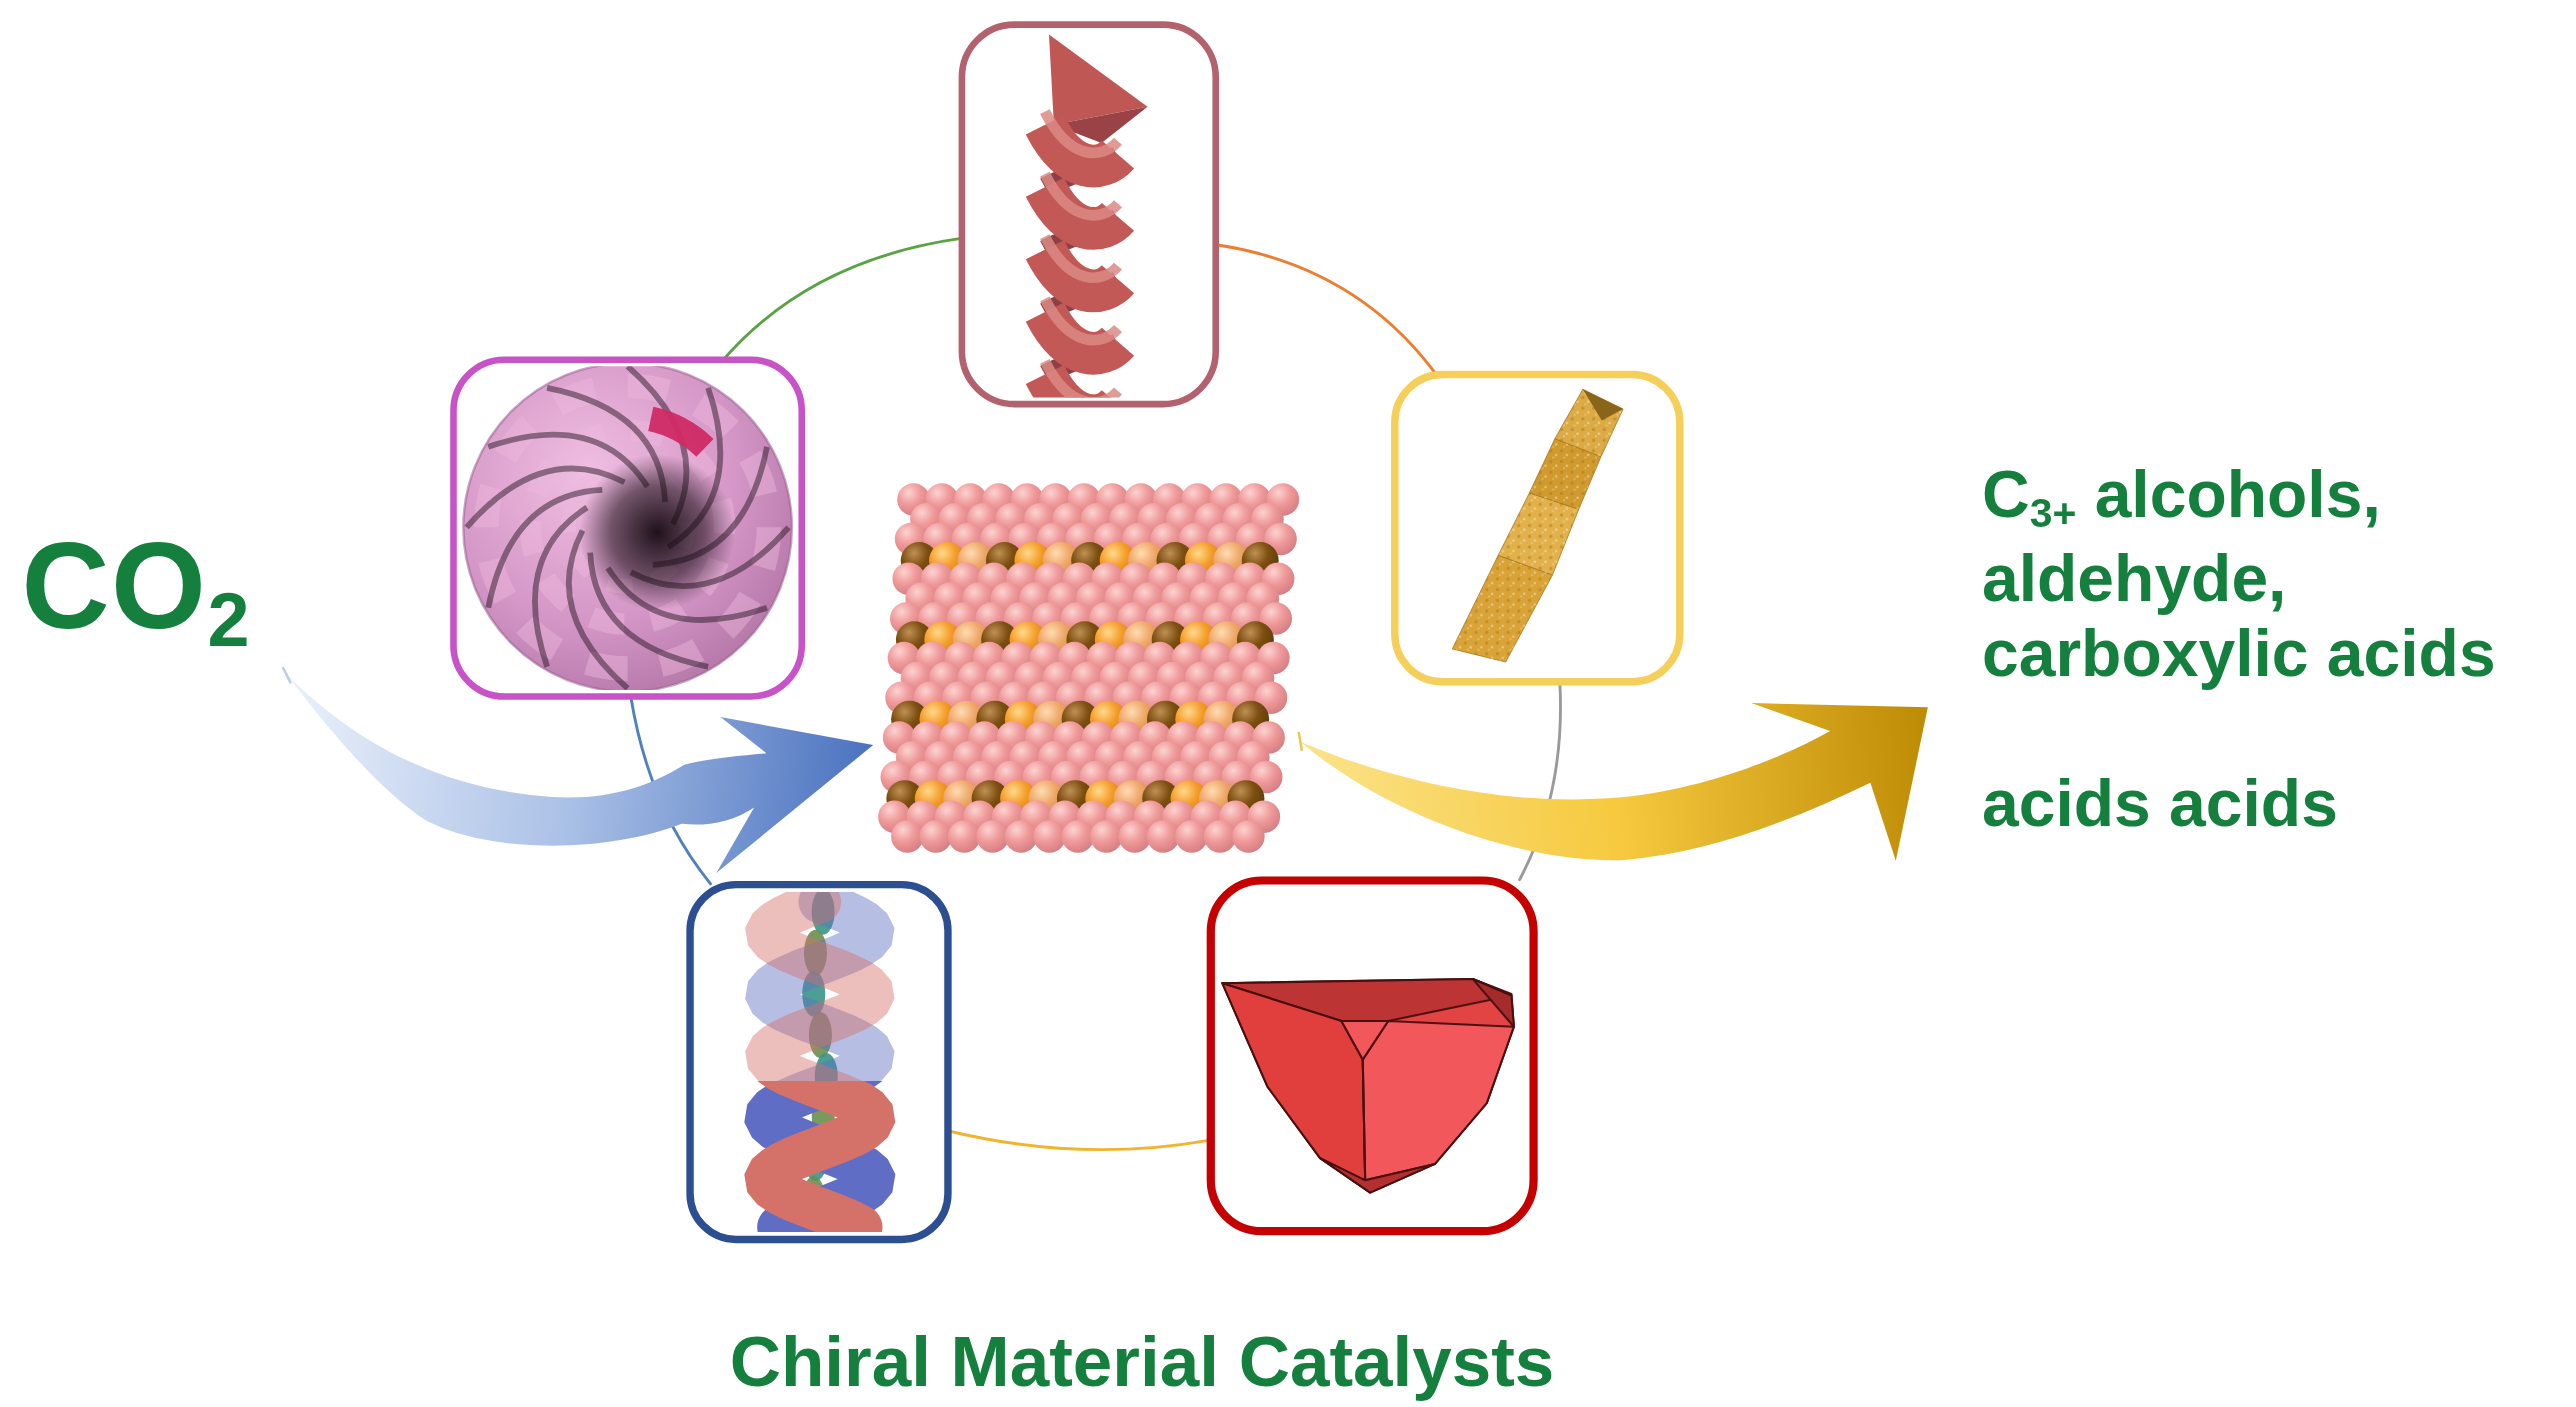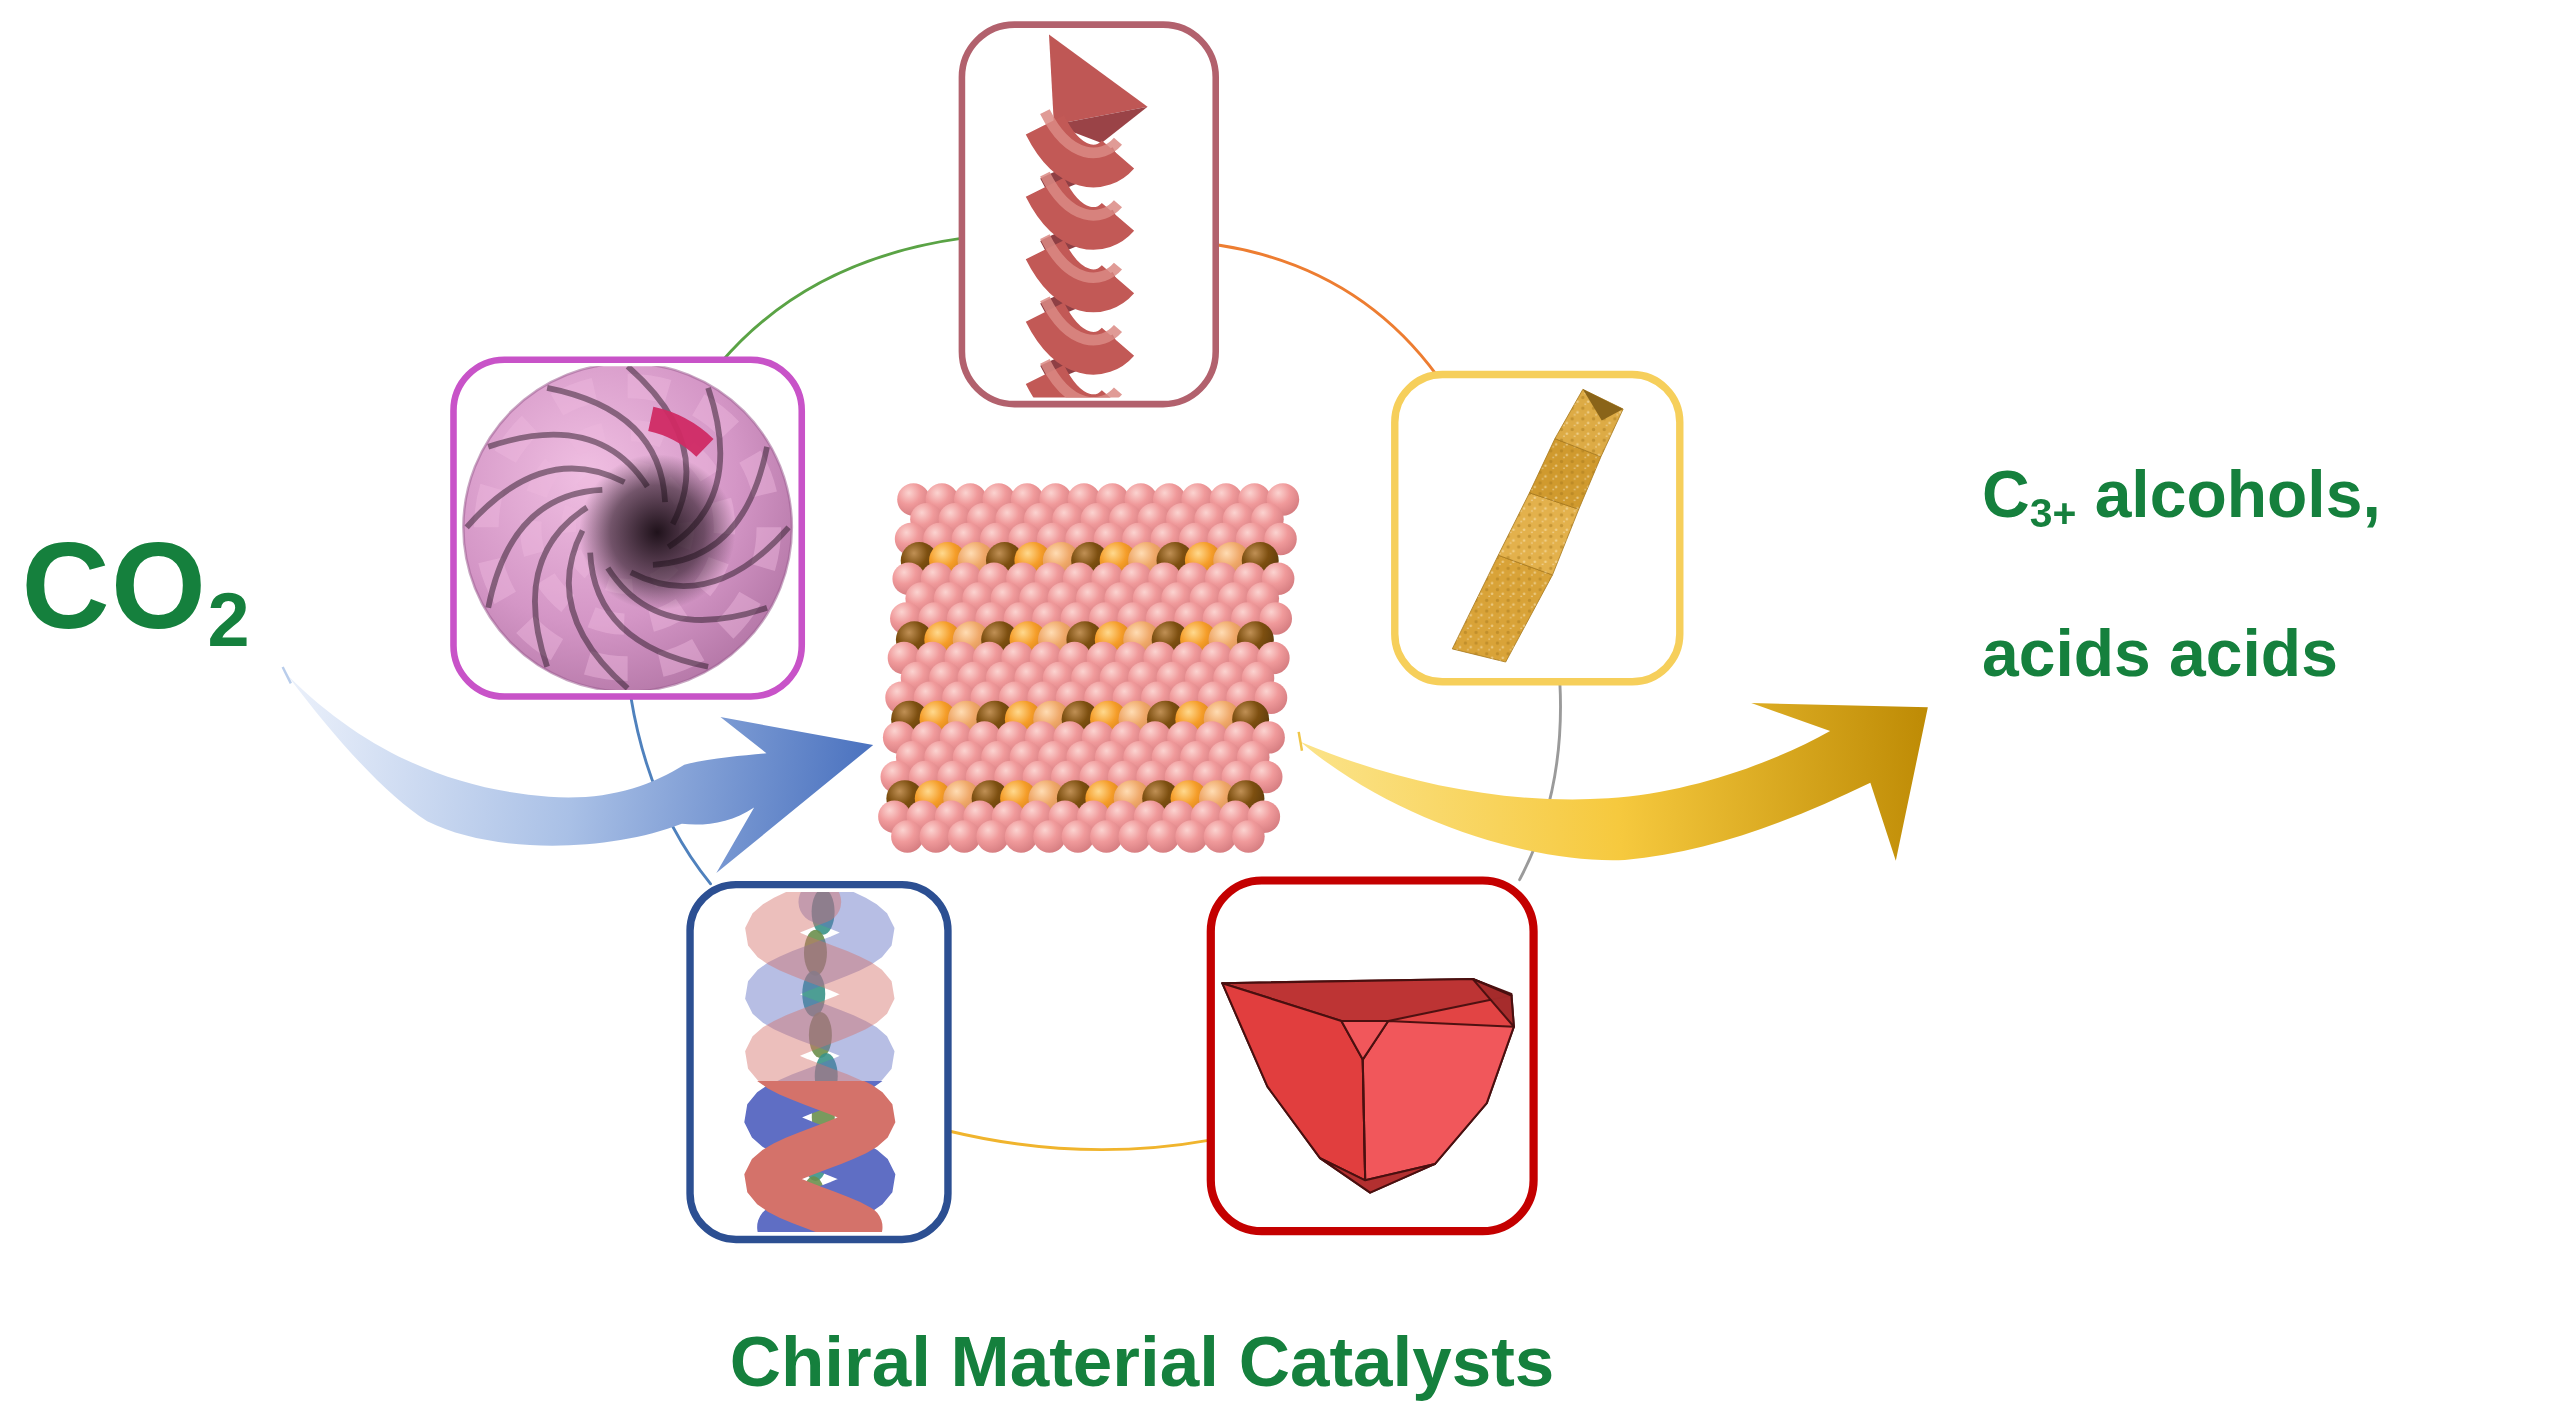--- a/index.html
+++ b/index.html
@@ -484,19 +484,21 @@
         <circle cx="1519.8" cy="1018.5" r="19.8" fill="url(#grad_pink)"></circle>
       </g>
   </svg>
 
   <div class="txt" id="co2-label">
     <span>CO</span><span class="subscript">2</span>
   </div>
 
   <div class="txt" id="products-text">
     <div><span>C</span><span class="subscript">3+</span><span> alcohols,</span></div>
+    <div>aldehyde,</div>
+    <div>carboxylic acids</div>
     <div class="prod-gap"></div>
     <div>acids acids</div>
   </div>
 
   <div class="txt" id="diagram-title">Chiral Material Catalysts</div>
 </div>
 
 
 </body></html>

